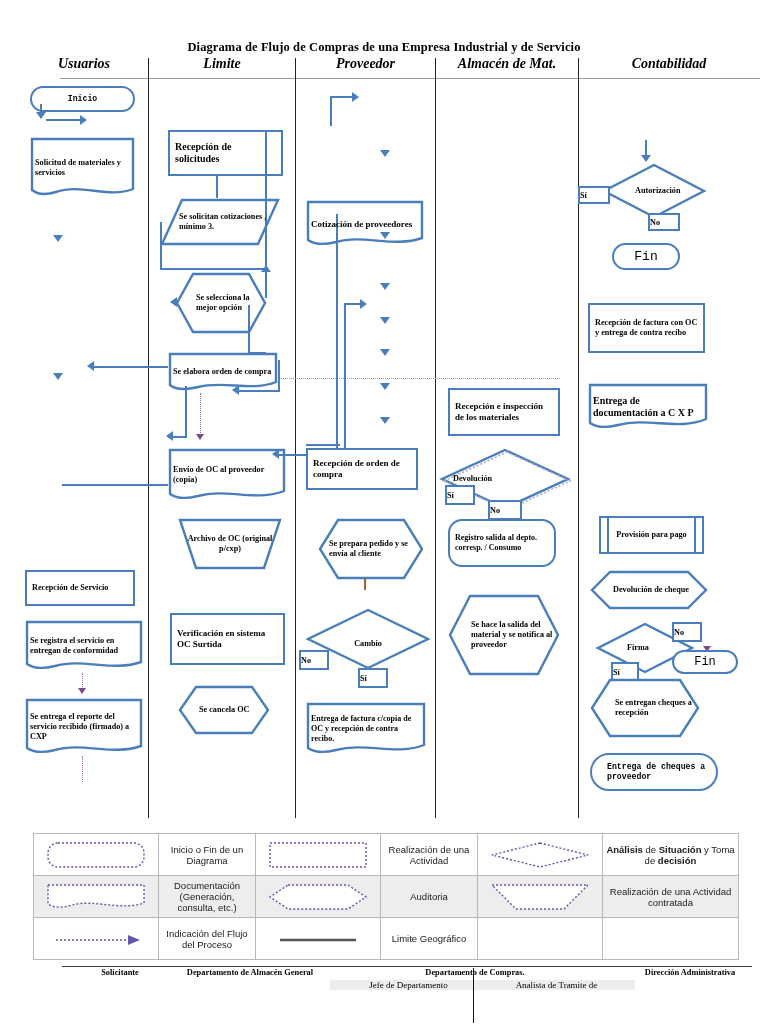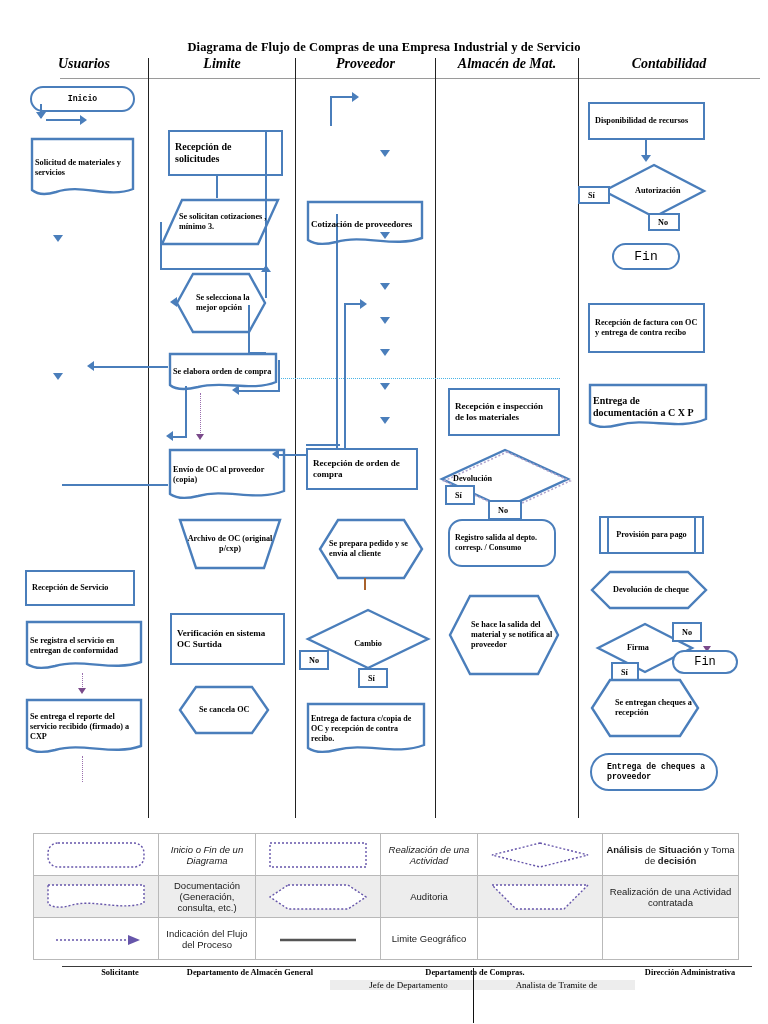--- a/index.html
+++ b/index.html
@@ -49,21 +49,21 @@
 
   
   .pred{border:2.2px solid #4a7ebb;background:#fff;}
   .pred:before,.pred:after{content:"";position:absolute;top:0;bottom:0;width:0;
        border-left:2.2px solid #4a7ebb;}
   .pred:before{left:6px;} .pred:after{right:6px;}
 
   
   .yn{position:absolute;border:2px solid #4a7ebb;background:#fff;font-weight:bold;
       font-size:8.2px;font-family:"Liberation Serif",serif;display:flex;
-      align-items:center;justify-content:flex-start;padding:1px 8px;box-sizing:border-box;}
+      align-items:center;justify-content:flex-start;padding:1px 0;box-sizing:border-box;}
 
   
   .ln{position:absolute;background:#4a7ebb;}
   .lnh{height:2.4px;} .lnv{width:2.4px;}
   .arw{position:absolute;width:0;height:0;}
   .arw.d{border-left:5px solid transparent;border-right:5px solid transparent;
          border-top:7px solid #4a7ebb;}
   .arw.u{border-left:5px solid transparent;border-right:5px solid transparent;
          border-bottom:7px solid #4a7ebb;}
   .arw.l{border-top:5px solid transparent;border-bottom:5px solid transparent;
@@ -74,21 +74,21 @@
           border-top:6px solid #7a4a8a;}
   .dln{position:absolute;width:0;border-left:1.6px dotted #9a6fae;}
 
   
   #legend{position:absolute;left:33px;top:833px;width:706px;border-collapse:collapse;}
   #legend td{border:1px solid #b9b9b9;font-family:"Liberation Sans",sans-serif;
              font-size:9.5px;color:#1a1a1a;text-align:center;vertical-align:middle;
              padding:2px 3px;height:37px;}
   #legend tr:nth-child(2) td{background:#ededed;}
   .shapecell{width:118px;}
-  .lblcell{width:90px;font-style:italic;}
+  .lblcell{width:90px;}
   .lgshape{position:relative;width:100px;height:28px;margin:0 auto;}
   .lgshape svg{width:100%;height:100%;overflow:visible;}
 
   
   .foot{position:absolute;font-family:"Liberation Serif",serif;text-align:center;}
   .fb{font-weight:bold;font-size:8.4px;}
   .fn{font-size:9px;background:#ededed;padding:0 6px;}
   #footrule{position:absolute;left:62px;top:966px;width:690px;height:1px;background:#3a3a3a;}
   #footvert{position:absolute;left:473px;top:968px;width:1.2px;height:55px;background:#111;}
 </style>
@@ -300,23 +300,20 @@
     <span class="tx" style="font-size:8px">Registro salida al depto. corresp. / Consumo</span>
   </div>
 
   <div class="node hexs" style="left:448px;top:594px;width:112px;height:82px">
     <svg viewBox="0 0 112 82" preserveAspectRatio="none">
       <path d="M22,2 L90,2 L110,41 L90,80 L22,80 L2,41 Z" fill="#fff" stroke="#4a7ebb" stroke-width="2.4"></path>
     </svg>
     <span class="tx" style="padding-left:18px">Se hace la salida del material y se notifica al proveedor</span>
   </div>
 
-  <div class="node rect" style="left:588px;top:102px;width:117px;height:38px">
-    <span class="tx">Disponibilidad de recursos</span>
-  </div>
   <div class="ln lnv" style="left:645px;top:140px;height:20px"></div>
   <div class="arw d" style="left:641px;top:155px"></div>
 
   <div class="node dias ctr" style="left:602px;top:163px;width:104px;height:56px">
     <svg viewBox="0 0 104 56" preserveAspectRatio="none">
       <path d="M52,2 L102,28 L52,54 L2,28 Z" fill="#fff" stroke="#4a7ebb" stroke-width="2.4"></path>
     </svg>
     <span class="tx" style="text-align:left;padding-left:28px">Autorización</span>
   </div>
   <div class="yn" style="left:578px;top:186px;width:32px;height:18px">Sí</div>

